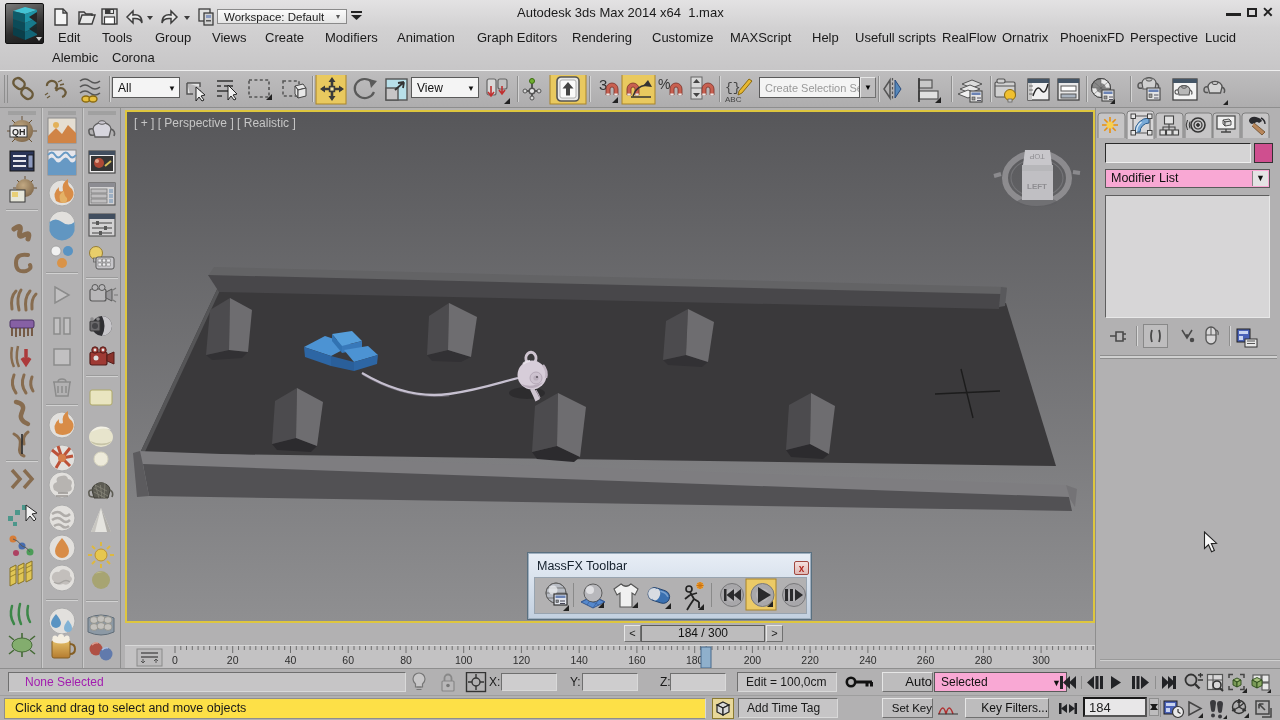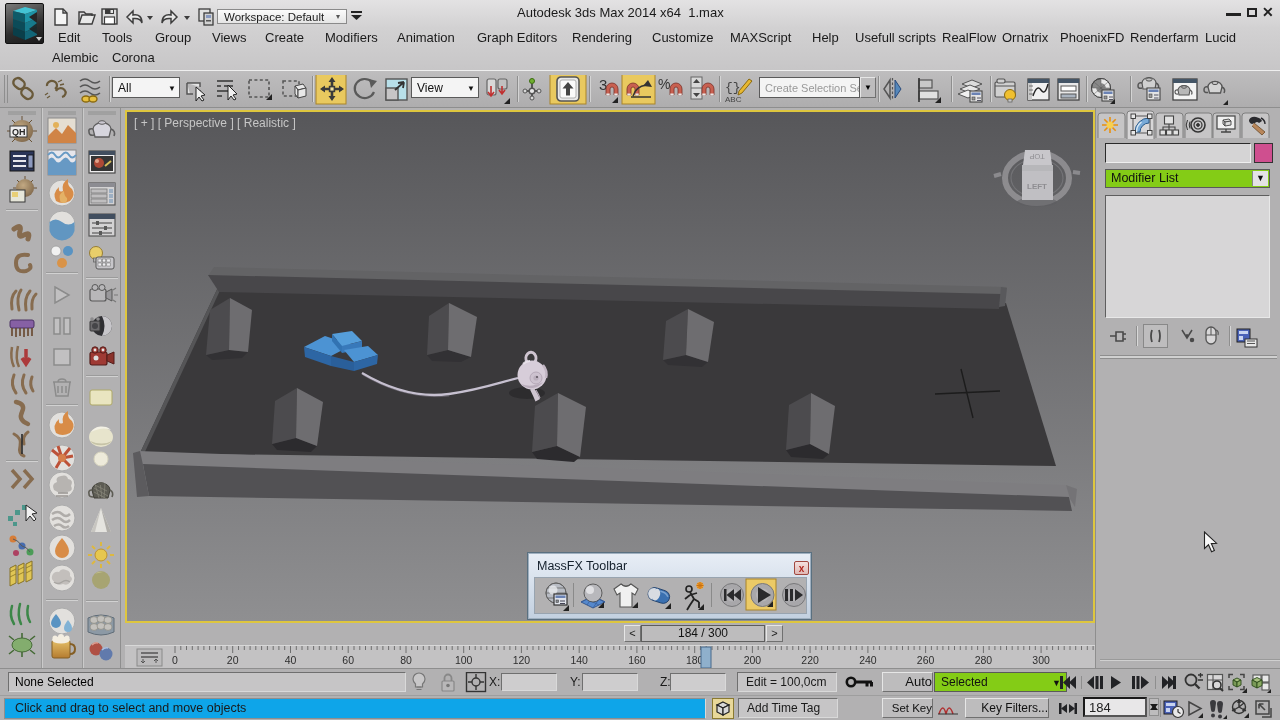--- a/index.html
+++ b/index.html
@@ -1,21 +1,21 @@
 <!DOCTYPE html>
 <html><head>
 <meta charset="utf-8">
 <style>
 *{margin:0;padding:0;box-sizing:border-box}
 html,body{width:1280px;height:720px;overflow:hidden}
 body{font-family:"Liberation Sans",sans-serif;background:#b4b3b4;position:relative}
 .abs{position:absolute}
 .sunk{position:absolute;background:#c6c5c6;border:1px solid #6f6f6f;border-right-color:#d9d9d9;border-bottom-color:#d9d9d9}
 .btn3d{position:absolute;background:#bdbcbd;border:1px solid #e6e6e6;border-right-color:#707070;border-bottom-color:#707070}
-.white-dd{position:absolute;background:#84cc16;border:1px solid #5a5a5a;color:#111}
+.white-dd{position:absolute;background:#f9a8d4;border:1px solid #5a5a5a;color:#111}
 </style>
 </head>
 <body>
 
 <div class="abs" id="titlearea" style="left:0;top:0;width:1280px;height:70px;background:linear-gradient(#e3e2e3,#d2d1d2 40%,#c7c6c7)">
 
   <div class="abs" style="left:517px;top:5px;width:300px;font-size:13px;color:#1a1a1a">Autodesk 3ds Max 2014 x64&nbsp;&nbsp;1.max</div>
 
   <div class="abs" style="left:1226px;top:13px;width:15px;height:3px;background:#222"></div>
   <div class="abs" style="left:1247px;top:8px;width:10px;height:9px;border:2px solid #222"></div>
@@ -89,21 +89,21 @@
     <span class="abs" style="left:397px">Animation</span>
     <span class="abs" style="left:477px">Graph Editors</span>
     <span class="abs" style="left:572px">Rendering</span>
     <span class="abs" style="left:652px">Customize</span>
     <span class="abs" style="left:730px">MAXScript</span>
     <span class="abs" style="left:812px">Help</span>
     <span class="abs" style="left:855px">Usefull scripts</span>
     <span class="abs" style="left:942px">RealFlow</span>
     <span class="abs" style="left:1002px">Ornatrix</span>
     <span class="abs" style="left:1060px">PhoenixFD</span>
-    <span class="abs" style="left:1130px">Renderfarm</span>
+    <span class="abs" style="left:1130px">Perspective</span>
     <span class="abs" style="left:1205px">Lucid</span>
   </div>
 
   <div class="abs" style="left:0;top:50px;width:1280px;height:19px;font-size:13px;color:#1a1a1a">
     <span class="abs" style="left:52px">Alembic</span>
     <span class="abs" style="left:112px">Corona</span>
   </div>
 </div>
 
 <div class="abs" id="maintoolbar" style="left:0;top:70px;width:1280px;height:38px;background:linear-gradient(#bebdbe,#aeadae);border-top:1px solid #efefef;border-bottom:1px solid #8e8e8e">
@@ -1019,21 +1019,21 @@
         <text x="742.9" y="18" font-size="10.5" fill="#2e2e2e" text-anchor="middle">240</text>
         <text x="800.6" y="18" font-size="10.5" fill="#2e2e2e" text-anchor="middle">260</text>
         <text x="858.4" y="18" font-size="10.5" fill="#2e2e2e" text-anchor="middle">280</text>
         <text x="916.1" y="18" font-size="10.5" fill="#2e2e2e" text-anchor="middle">300</text>
       </g>
     <rect x="576" y="1" width="10" height="21" fill="#8fb0cc" stroke="#47688c" stroke-width="1"></rect>
   </svg>
 </div>
 
 <div class="abs" id="status1" style="left:0;top:668px;width:1280px;height:27px;background:#b2b1b2;border-top:1px solid #8e8e8e">
-  <div class="sunk" style="left:8px;top:3px;width:398px;height:20px;font-size:12px;color:#000000;padding:2px 0 0 6px">None Selected</div>
+  <div class="sunk" style="left:8px;top:3px;width:398px;height:20px;font-size:12px;color:#a21caf;padding:2px 0 0 16px">None Selected</div>
   <svg class="abs" style="left:408px;top:3px" width="250" height="21" viewBox="0 0 250 21" id="s1icons">
     <g transform="translate(5,1)">
       <path d="M6,0 a6,6 0 0 1 6,6 q0,3 -2.5,5 l0,3 -7,0 0,-3 q-2.5,-2 -2.5,-5 a6,6 0 0 1 6,-6" fill="#c8c7c8" stroke="#777" stroke-width="1.2"></path>
       <path d="M3.5,14 h5 M3.5,16.5 h5" stroke="#777" stroke-width="1.2"></path>
     </g>
     <g transform="translate(33,1)">
       <rect x="1" y="8" width="12" height="10" rx="1" fill="#b8b7b8" stroke="#888" stroke-width="1.2"></rect>
       <path d="M3.5,8 v-3 a3.5,3.5 0 0 1 7,0 v3" fill="none" stroke="#888" stroke-width="1.8"></path>
       <circle cx="7" cy="12.5" r="1.8" fill="#777"></circle>
     </g>
@@ -1104,21 +1104,21 @@
           <polygon points="0,6 5,3.5 10,6 5,8.5" fill="#a8c080"></polygon>
           <polygon points="0,6 5,8.5 5,14 0,11.5" fill="#7a9a58"></polygon>
           <polygon points="5,8.5 10,6 10,11.5 5,14" fill="#8aaa62"></polygon>
         </g>
       <polygon points="14,20 19,20 19,15" fill="#222"></polygon>
     </g>
   </svg>
 </div>
 
 <div class="abs" id="status2" style="left:0;top:695px;width:1280px;height:25px;background:#b2b1b2;border-top:1px solid #9e9e9e">
-  <div class="abs" style="left:4px;top:2px;width:702px;height:21px;background:#0ea5e9;border:1px solid #8e8e8e;border-right-color:#d8d8d8;font-size:12.5px;color:#1a1a1a;padding:2px 0 0 10px">Click and drag to select and move objects</div>
+  <div class="abs" style="left:4px;top:2px;width:702px;height:21px;background:#fde047;border:1px solid #8e8e8e;border-right-color:#d8d8d8;font-size:12.5px;color:#1a1a1a;padding:2px 0 0 10px">Click and drag to select and move objects</div>
   <div class="abs" style="left:712px;top:2px;width:22px;height:21px;background:#e8d89a;border:1px solid #8a7a30"><svg width="20" height="19" viewBox="0 0 20 19">
         <g stroke="#222" fill="#d8d8d8" stroke-width="1.2">
           <polygon points="10,3 16,6 10,9 4,6"></polygon>
           <polygon points="4,6 10,9 10,16 4,13"></polygon>
           <polygon points="10,9 16,6 16,13 10,16"></polygon>
         </g>
       </svg></div>
   <div class="sunk" style="left:738px;top:2px;width:100px;height:20px;font-size:12px;color:#1a1a1a;padding:2px 0 0 8px">Add Time Tag</div>
   <div class="btn3d" style="left:882px;top:2px;width:51px;height:20px;font-size:11.5px;color:#111;text-align:right;line-height:18px">Set Key</div>
   <svg class="abs" style="left:936px;top:2px" width="26" height="21" viewBox="0 0 26 21">

